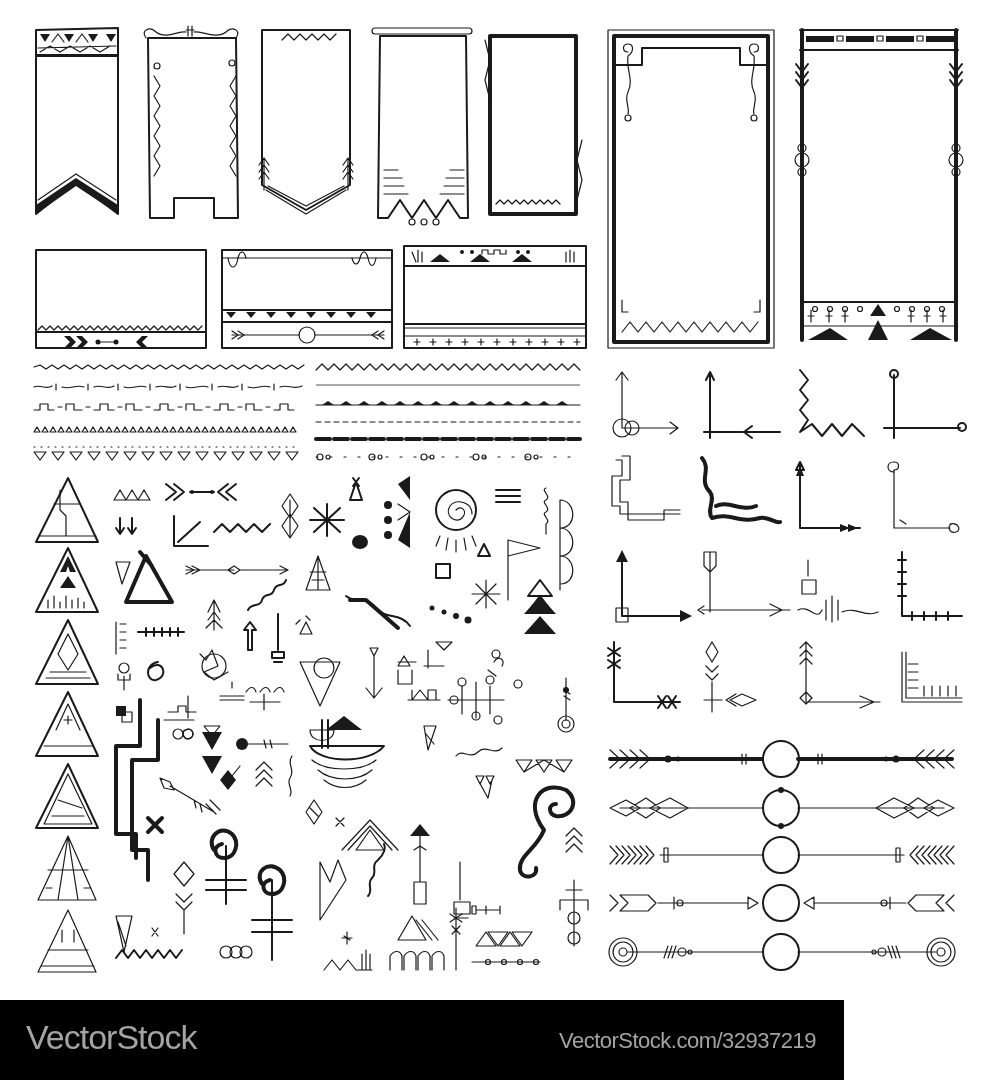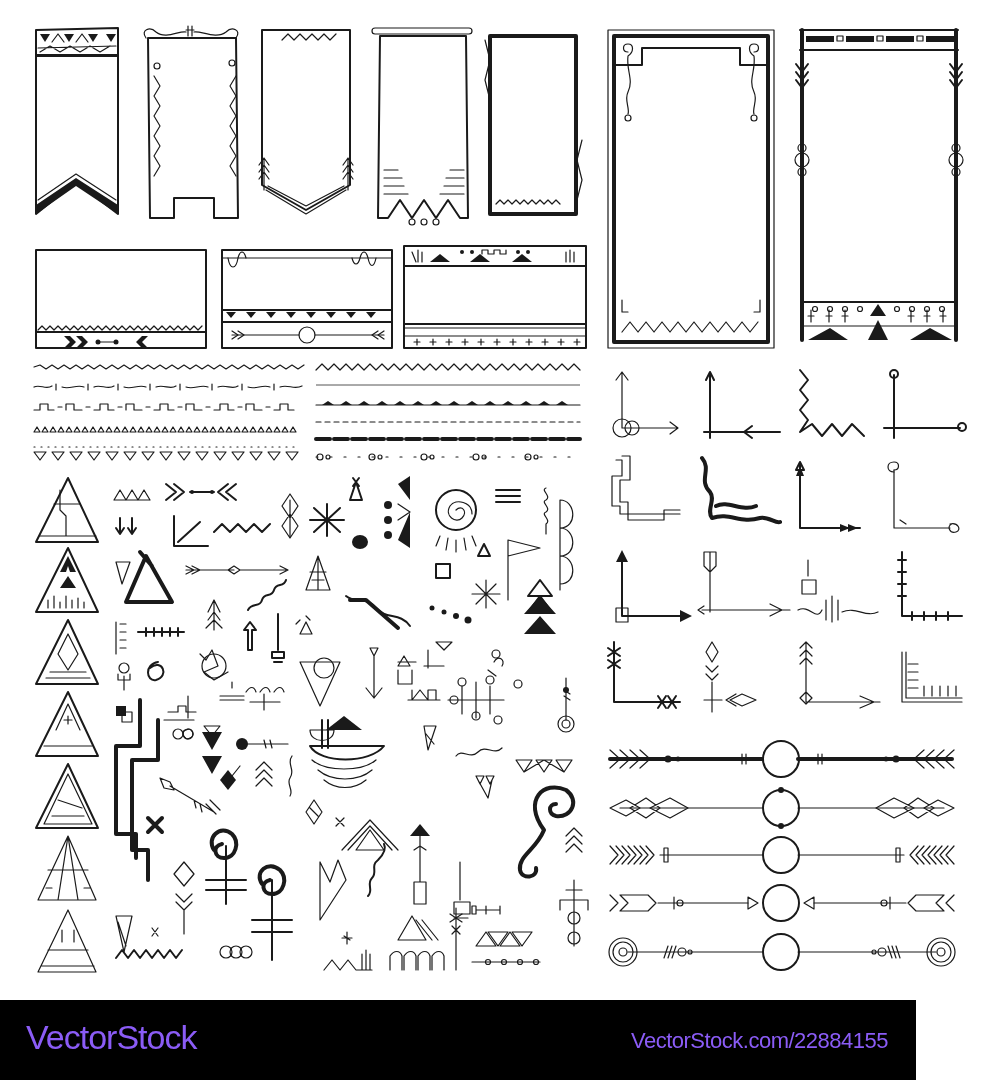--- a/index.html
+++ b/index.html
@@ -4,21 +4,21 @@
 <style>
   html, body { margin: 0; padding: 0; background: #ffffff; }
   body { width: 1000px; height: 1080px; position: relative; overflow: hidden; font-family: "Liberation Sans", sans-serif; }
   #art { position: absolute; left: 0; top: 0; width: 1000px; height: 1000px; background: #fff; }
   svg { display: block; }
   .s { fill: none; stroke: #1a1a1a; stroke-width: 2; stroke-linecap: round; stroke-linejoin: round; }
   .t { fill: none; stroke: #1a1a1a; stroke-width: 1.2; stroke-linecap: round; stroke-linejoin: round; }
   .k { fill: none; stroke: #1a1a1a; stroke-width: 4; stroke-linecap: round; stroke-linejoin: round; }
   .f { fill: #1a1a1a; stroke: none; }
   .g { fill: none; stroke: #555; stroke-width: 1; }
-  #footer { position: absolute; left: 0; top: 1000px; width: 916px; height: 80px; background: #000; color: #8b5cf6; text-align: center; }
+  #footer { position: absolute; left: 0; top: 1000px; width: 844px; height: 80px; background: #000; color: #a3a3a3; text-align: center; }
   #brand { position: absolute; left: 26px; top: 18px; font-size: 34px; letter-spacing: -1px; font-family: "Liberation Sans", sans-serif; }
   #stockid { position: absolute; right: 28px; top: 28px; font-size: 22px; letter-spacing: -0.5px; font-family: "Liberation Sans", sans-serif; }
 </style>
 </head>
 <body>
 
 <div id="art">
 <svg width="1000" height="1000" viewBox="0 0 1000 1000">
 
   <g>
@@ -414,14 +414,14 @@
     <circle class="t" cx="682" cy="952" r="4"></circle>
         <circle class="t" cx="690" cy="952" r="2"></circle>
     <circle class="t" cx="882" cy="952" r="4"></circle>
         <circle class="t" cx="874" cy="952" r="2"></circle>
   </g>
 </svg>
 </div>
 
 <div id="footer">
   <span id="brand">VectorStock</span>
-  <span id="stockid">VectorStock.com/22884155</span>
+  <span id="stockid">VectorStock.com/32937219</span>
 </div>
 
 </body></html>

